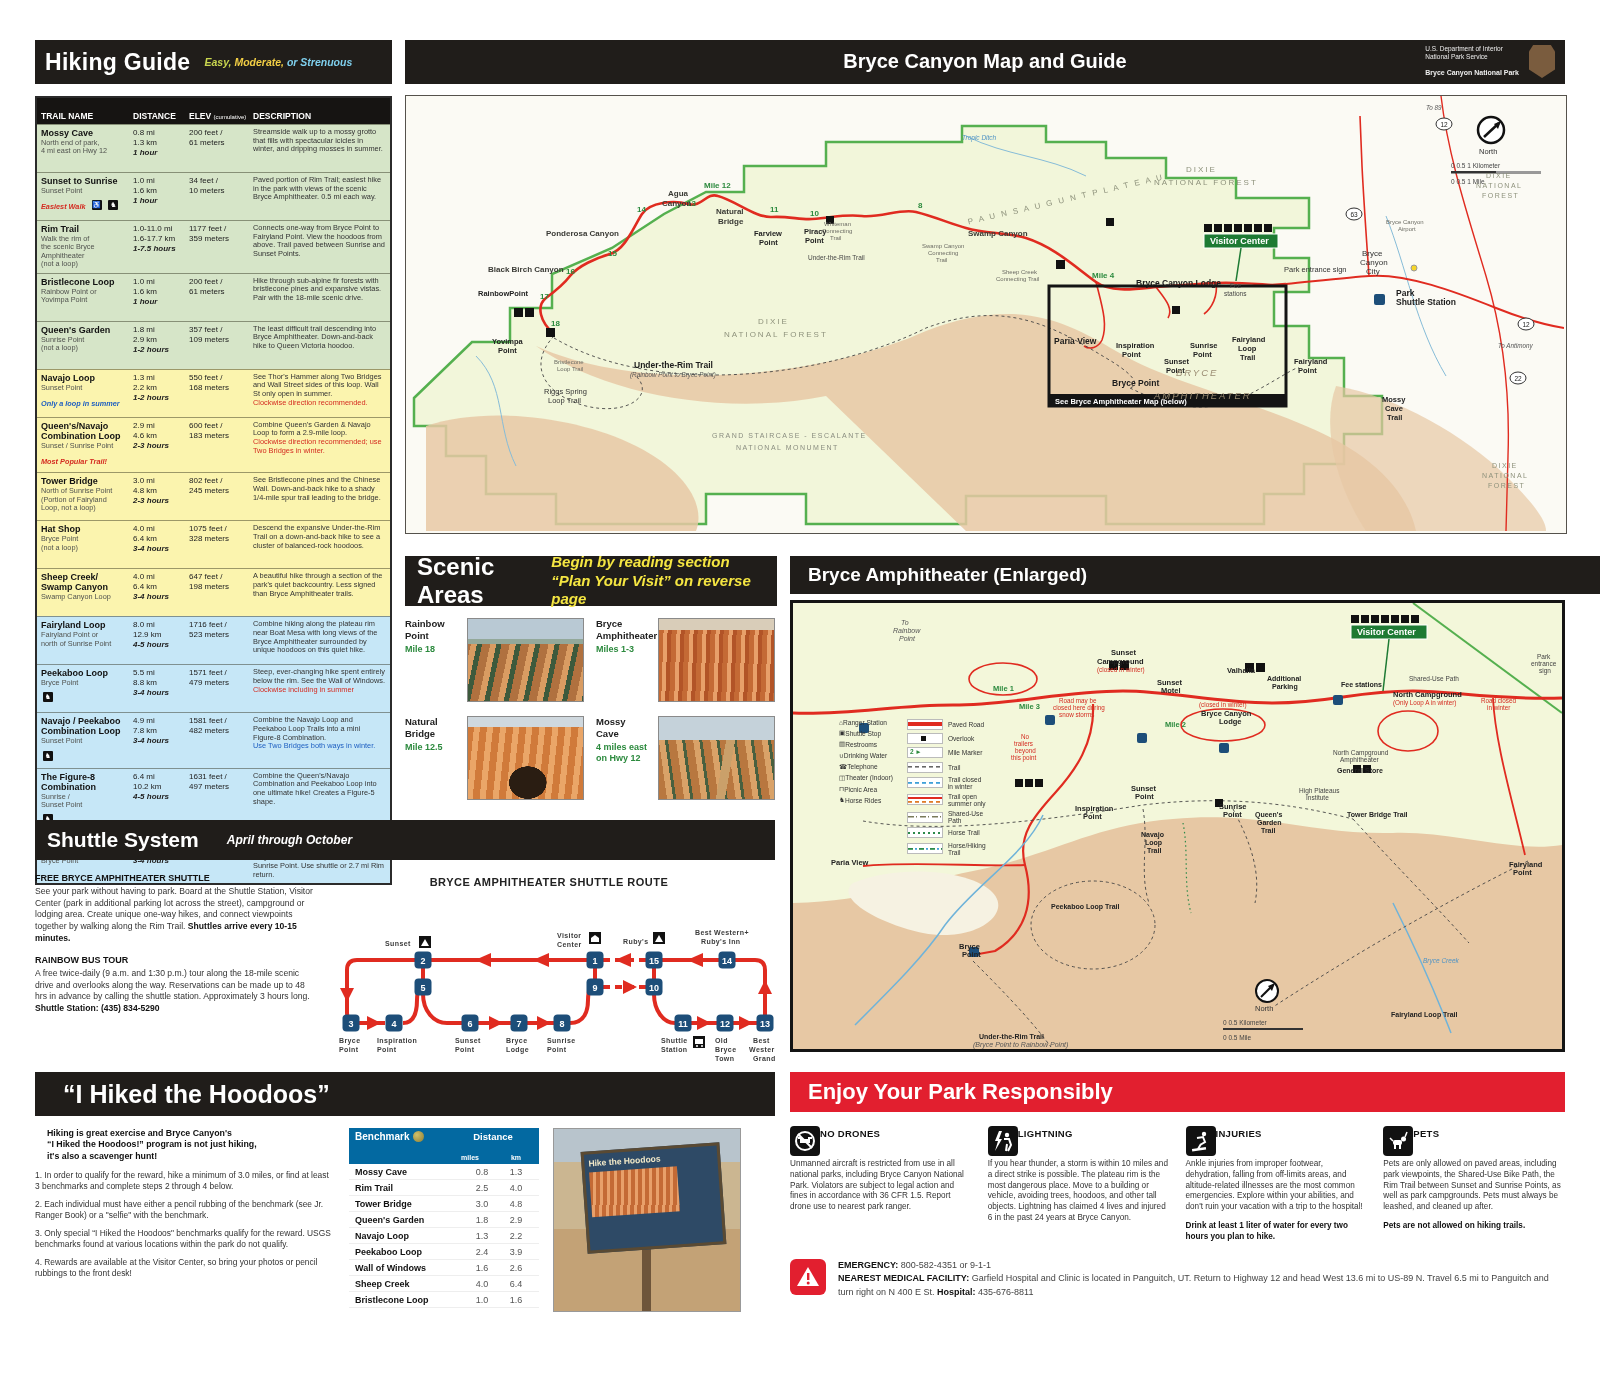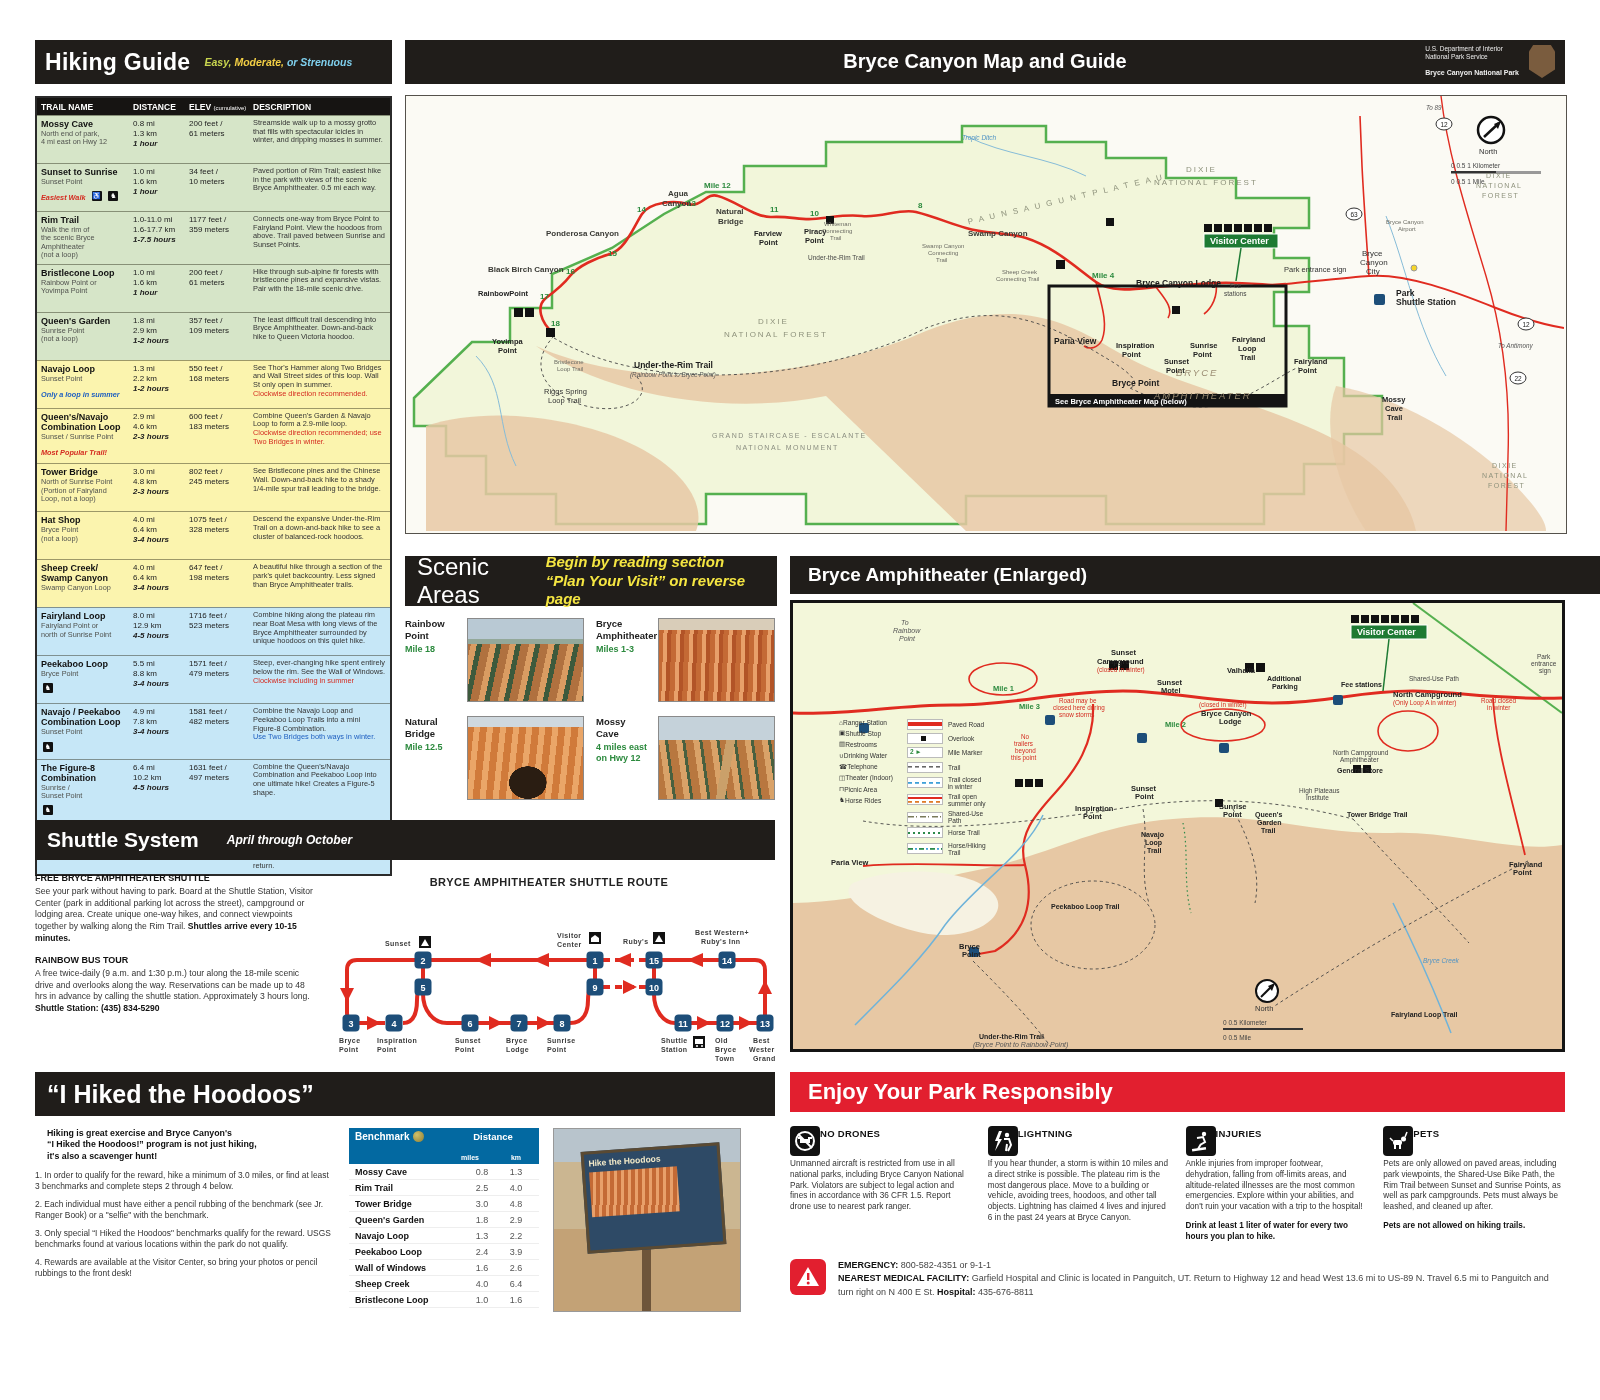--- a/index.html
+++ b/index.html
@@ -11,21 +11,21 @@
   .pre{white-space:pre-line;}
 
   
   #hiking{left:35px;top:40px;width:357px;}
   #hiking .bar{height:44px;padding:0 10px;}
   #hiking .bar .t{font-size:23px;font-weight:bold;letter-spacing:.3px;}
   #hiking .bar .sub{font-size:10.5px;font-style:italic;font-weight:bold;margin-left:14px;white-space:nowrap;}
   .w-easy{color:#c9d64f;} .w-mod{color:#f3cf45;} .w-str{color:#7fd0ee;}
   #trail-table{margin-top:12px;border:2px solid #2b2b2b;}
   .thead{display:grid;grid-template-columns:92px 56px 64px 1fr;background:#161412;color:#fff;
-         font-size:8.5px;font-weight:bold;padding:4px 0 3px 4px;align-items:center;}
+         font-size:8.5px;font-weight:bold;padding:13px 0 3px 4px;align-items:center;}
   .thead .cum{font-size:6px;font-weight:normal;}
   .trow{display:grid;grid-template-columns:92px 56px 64px 1fr;border-top:1px solid rgba(40,40,20,.45);
         padding:3px 2px 4px 4px;min-height:40px;}
   .trow[data-color="green"]{background:#d6e5c8;}
   .trow[data-color="yellow"]{background:#fbf4ae;}
   .trow[data-color="blue"]{background:#c6e7f7;}
   .trow .nm{font-size:9px;font-weight:bold;color:#111;line-height:1.12;}
   .trow .sub{font-size:7.3px;color:#50524e;line-height:1.15;margin-top:1px;}
   .trow .note{font-size:7.3px;font-weight:bold;font-style:italic;}
   .note[data-c="red"]{color:#d42b20;} .note[data-c="blue"]{color:#1e5fc1;}
@@ -65,21 +65,21 @@
   .amph{font-size:9.5px;font-style:italic;fill:#9a8c72;letter-spacing:2px;}
   .city{font-size:8px;fill:#333;}
   .red{font-size:6.3px;fill:#d42b20;}
   .bluelbl{font-size:6.5px;font-style:italic;fill:#4f93c4;}
   .caption{font-size:7.5px;font-weight:bold;fill:#fff;}
   .signtext{font-size:9px;font-weight:bold;fill:#fff;}
 
   
   #scenic{left:405px;top:556px;width:372px;}
   #scenic .bar{height:50px;padding:0 12px;}
-  #scenic .bar .t{font-size:24px;font-weight:normal;}
+  #scenic .bar .t{font-size:24px;font-weight:bold;}
   #scenic .bar .note{margin-left:auto;font-size:15px;font-style:italic;font-weight:bold;color:#f5e642;line-height:1.25;text-align:left;}
   #scenic .cards{display:grid;grid-template-columns:1fr 1fr;gap:14px 10px;margin-top:12px;}
   .card{display:flex;}
   .card .lab{width:62px;font-size:9.5px;font-weight:bold;line-height:1.25;}
   .card .mile{color:#2c8a3e;margin-top:2px;font-size:9px;}
   .photo{width:115px;height:82px;border:1px solid #8a8a8a;flex:none;}
   .ph-rainbow{background:linear-gradient(180deg,#b9c9d4 0 24%,#93a89a 24% 30%,rgba(0,0,0,0) 30%),
     repeating-linear-gradient(102deg,#b0713f 0 8px,#d99c62 8px 14px,#3d5a3c 14px 19px);}
   .ph-amph{background:linear-gradient(180deg,#d9cdb9 0 13%,rgba(0,0,0,0) 13%),
     repeating-linear-gradient(92deg,#c46a35 0 5px,#e8a06a 5px 9px,#b25427 9px 13px);}
@@ -122,21 +122,21 @@
   #shuttle .txt h4{margin:0 0 2px;font-size:9px;color:#111;}
   #shuttle .txt p{margin:0 0 10px;}
   #shuttle .txt .b{font-weight:bold;color:#111;}
   #route{flex:1;padding-left:8px;}
   #route h4{margin:4px 0 2px;text-align:center;font-size:11px;color:#222;letter-spacing:.5px;}
   .slbl{font-size:7px;font-weight:bold;fill:#3c3c3c;letter-spacing:.4px;}
   .stopnum{font-size:9px;font-weight:bold;fill:#fff;text-anchor:middle;}
 
   
   #hoodoos{left:35px;top:1072px;width:740px;}
-  #hoodoos .bar{height:44px;padding:0 12px;}
+  #hoodoos .bar{height:44px;padding:0 28px;}
   #hoodoos .bar .t{font-size:25px;font-weight:bold;}
   #hoodoos .cols{display:flex;margin-top:12px;gap:14px;}
   #hoodoos .txt{width:300px;font-size:8.4px;line-height:1.3;color:#333;}
   #hoodoos .txt .intro{font-weight:bold;color:#111;margin:0 12px 8px;font-size:8.8px;}
   #hoodoos .txt p{margin:0 0 7px;}
   #bench{width:190px;flex:none;font-size:9px;}
   #bench .bh{background:#0369a1;color:#fff;display:grid;grid-template-columns:1fr 34px 34px;
              padding:3px 6px;align-items:center;gap:12px;}
   #bench .bh .bt{font-weight:bold;font-size:10px;display:flex;align-items:center;gap:4px;}
   .coin{width:11px;height:11px;border-radius:50%;background:radial-gradient(circle at 35% 35%,#cfc06a,#8d7d33);display:inline-block;}

